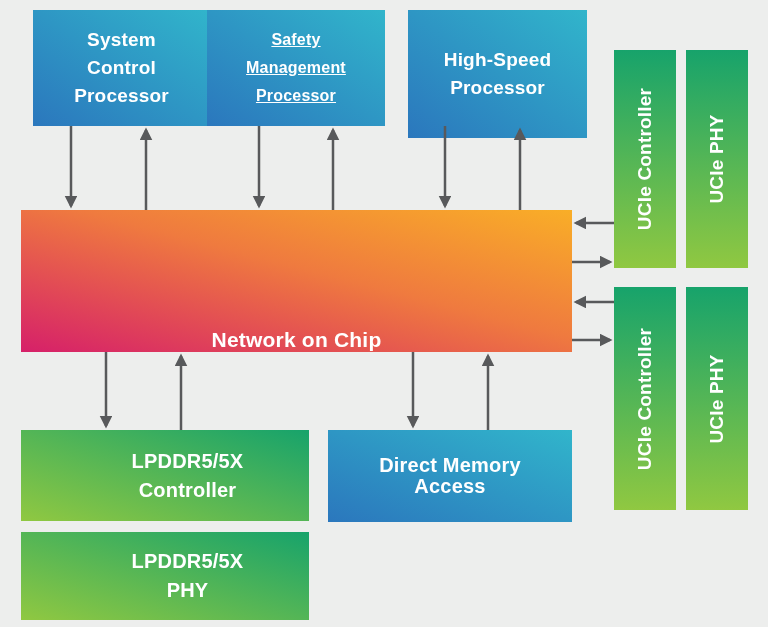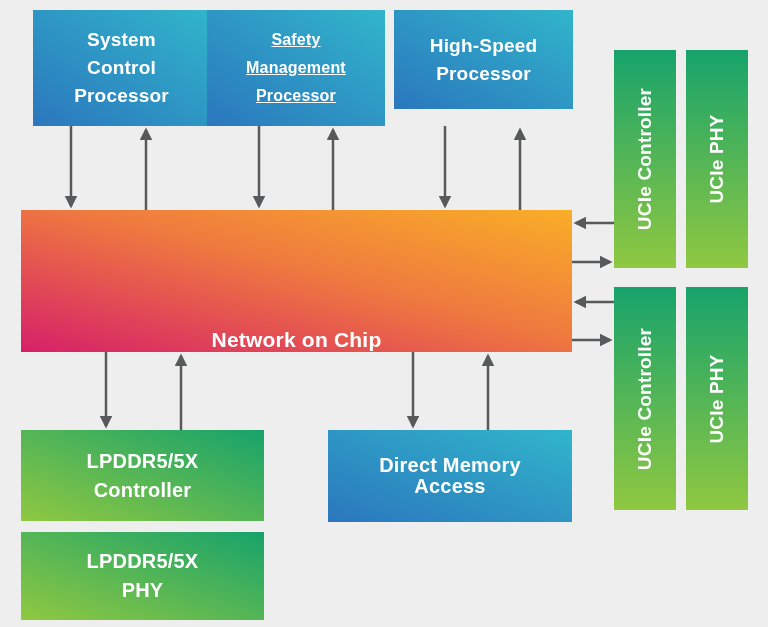--- a/index.html
+++ b/index.html
@@ -22,32 +22,33 @@
   .box-label {
     white-space: pre-line;
     font-weight: 600;
     letter-spacing: 0.2px;
   }
   .blue-box {
     background: linear-gradient(to top right, var(--blue-start, #2b77bd), var(--blue-end, #31b5cb));
   }
   .green-diag-box {
     background: linear-gradient(to top right, var(--green-light, #90c841), var(--green-dark, #17a36b));
+    padding-left: 45px;
   }
   .green-vert-box {
     background: linear-gradient(180deg, var(--green-dark, #17a36b) 0%, var(--green-light, #90c841) 100%);
   }
   .noc-box {
     background: linear-gradient(to top right, var(--noc-start, #d62069), var(--noc-mid, #ef7a3f) 55%, var(--noc-end, #f9ae27));
     align-items: flex-end;
   }
   
   .sys-ctrl   { left: 21px;  top: 10px;  width: 177px; height: 116px; font-size: 19px; line-height: 28px; margin-left: 12px; }
   .safety     { left: 207px; top: 10px;  width: 178px; height: 116px; font-size: 16px; line-height: 28px; text-decoration: underline; }
-  .high-speed { left: 394px; top: 10px;  width: 179px; height: 99px; font-size: 19px; line-height: 28px; }
+  .high-speed { left: 408px; top: 10px;  width: 179px; height: 128px; font-size: 19px; line-height: 28px; }
   .noc        { left: 21px;  top: 210px; width: 551px; height: 142px; font-size: 21px; }
   .lpddr-ctrl { left: 21px;  top: 430px; width: 243px; height: 91px;  font-size: 20px; line-height: 29px; }
   .lpddr-phy  { left: 21px;  top: 532px; width: 243px; height: 88px;  font-size: 20px; line-height: 29px; }
   .dma        { left: 328px; top: 430px; width: 244px; height: 92px;  font-size: 20px; line-height: 21px; }
   .ucie-ctrl-top { left: 614px; top: 50px;  width: 62px; height: 218px; }
   .ucie-phy-top  { left: 686px; top: 50px;  width: 62px; height: 218px; }
   .ucie-ctrl-bot { left: 614px; top: 287px; width: 62px; height: 223px; }
   .ucie-phy-bot  { left: 686px; top: 287px; width: 62px; height: 223px; }
   .vbox { font-size: 19px; }
   .vbox .box-label {

